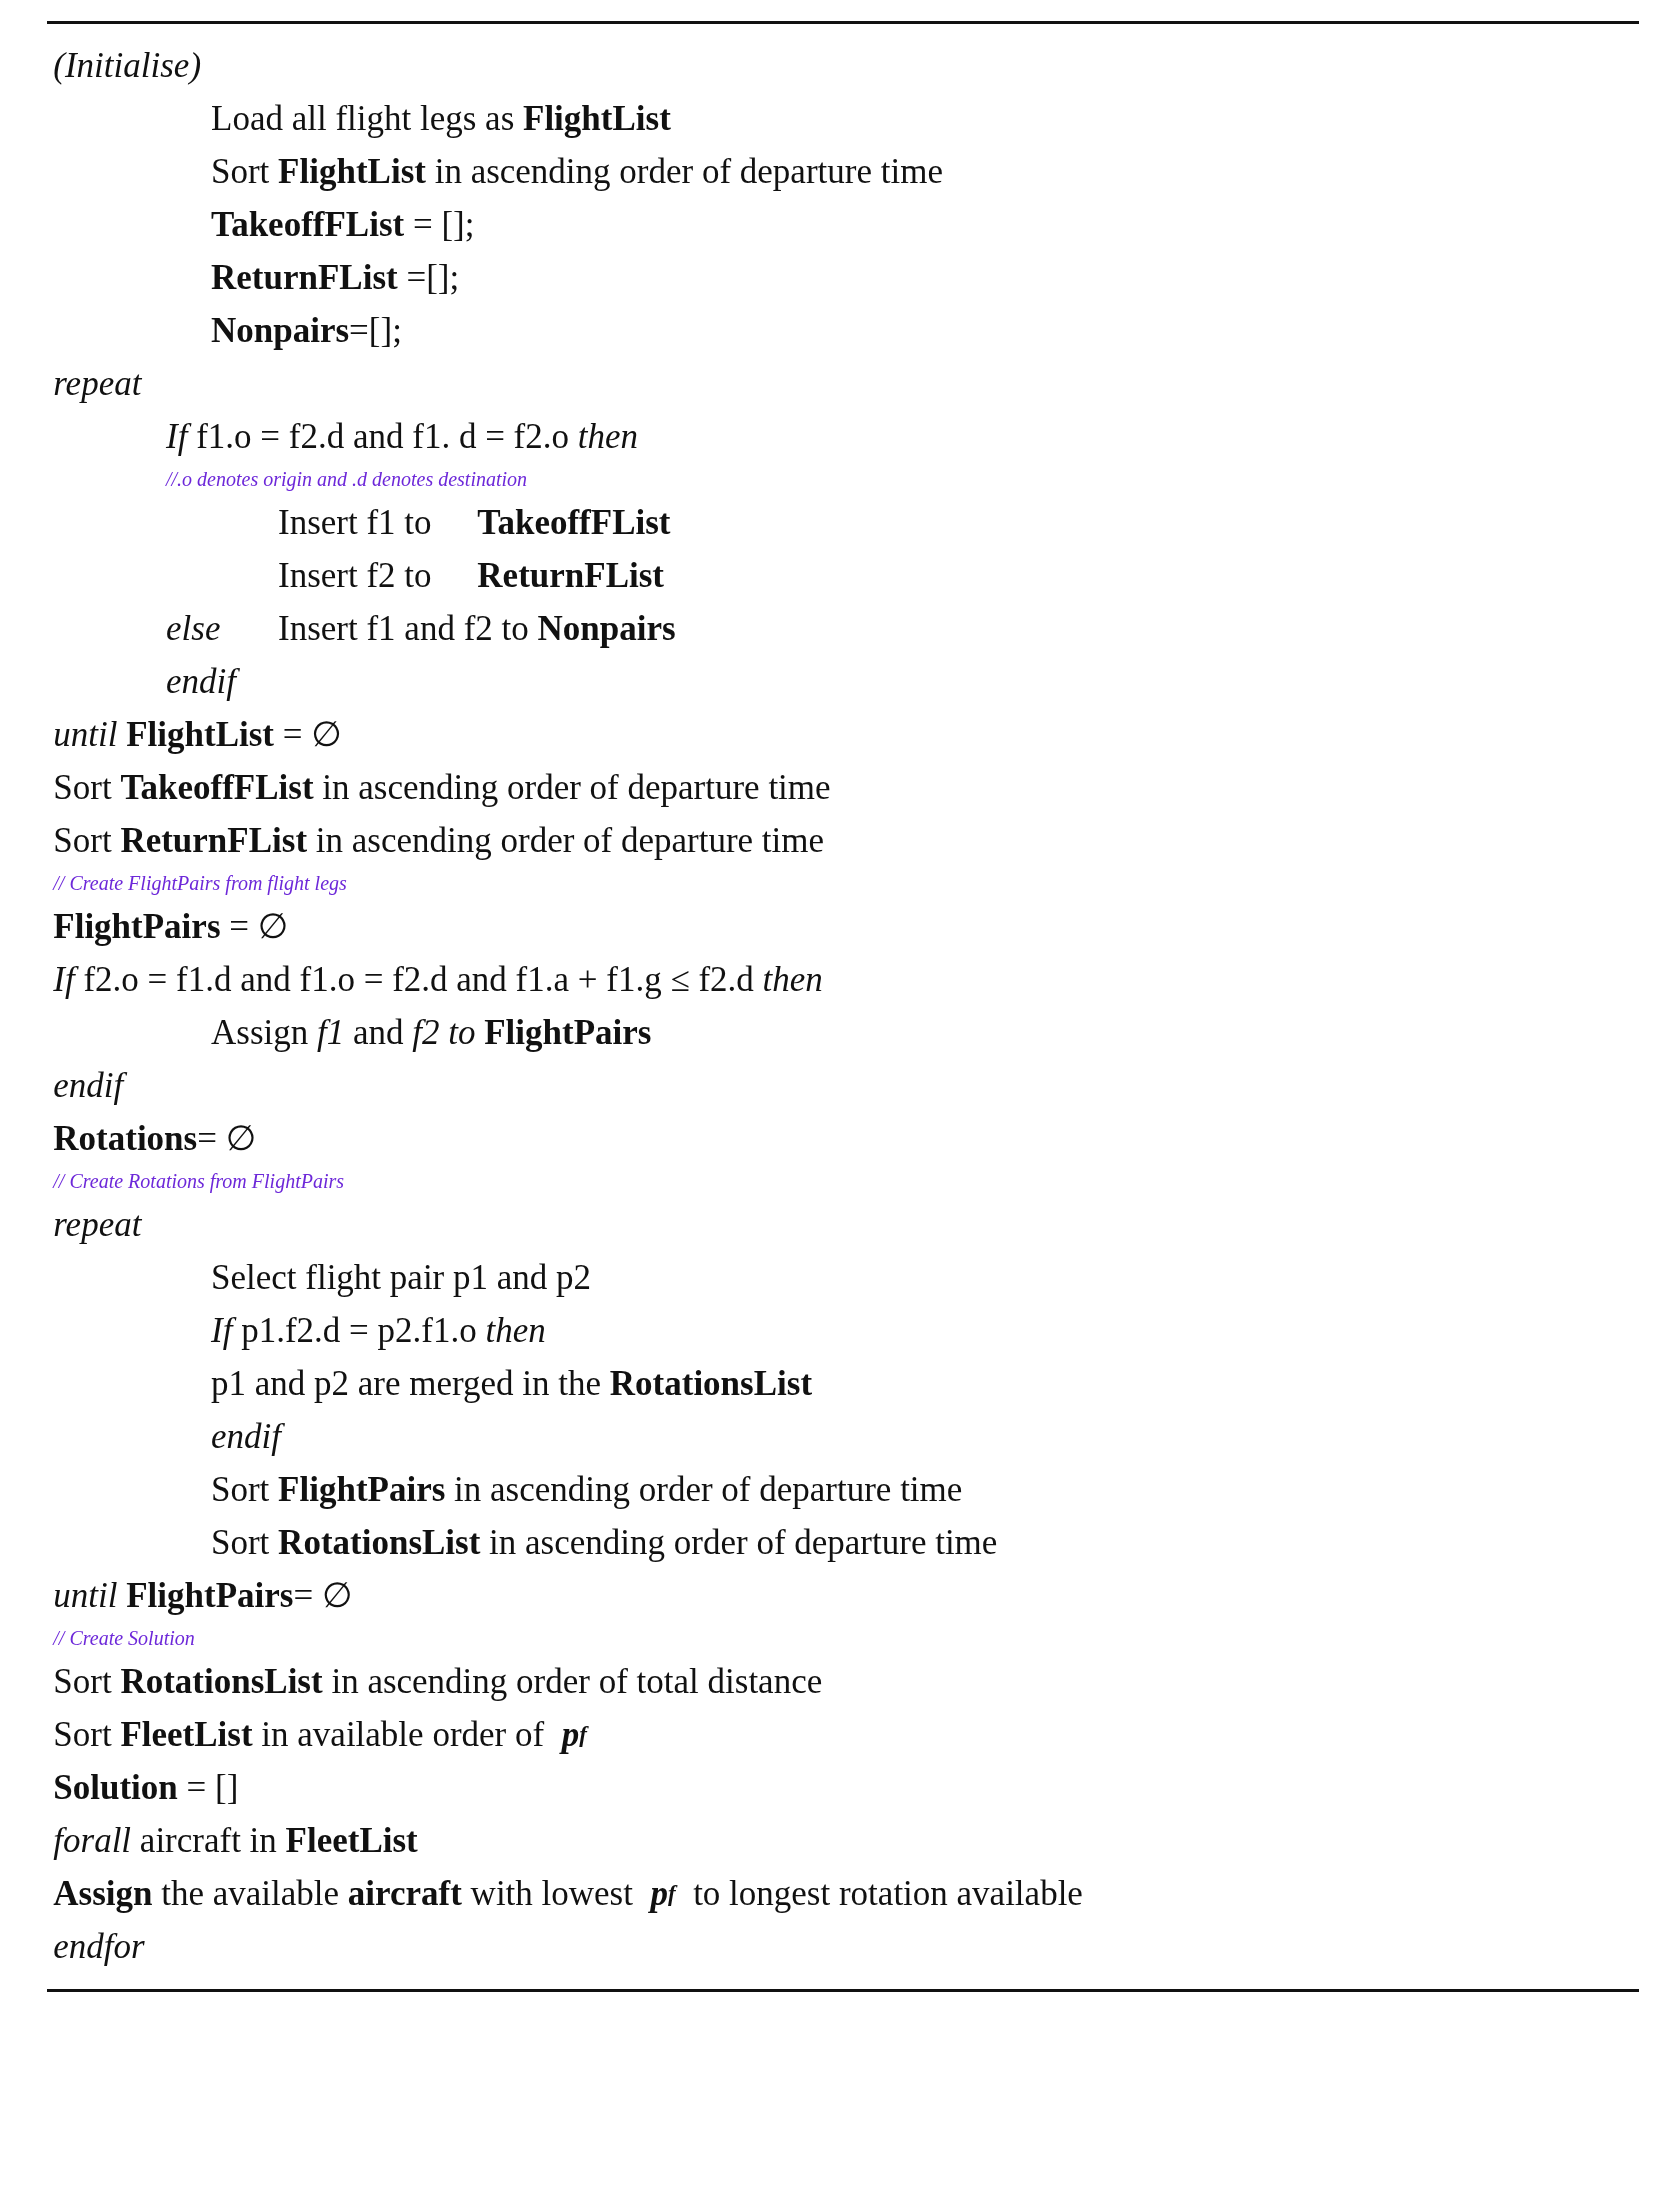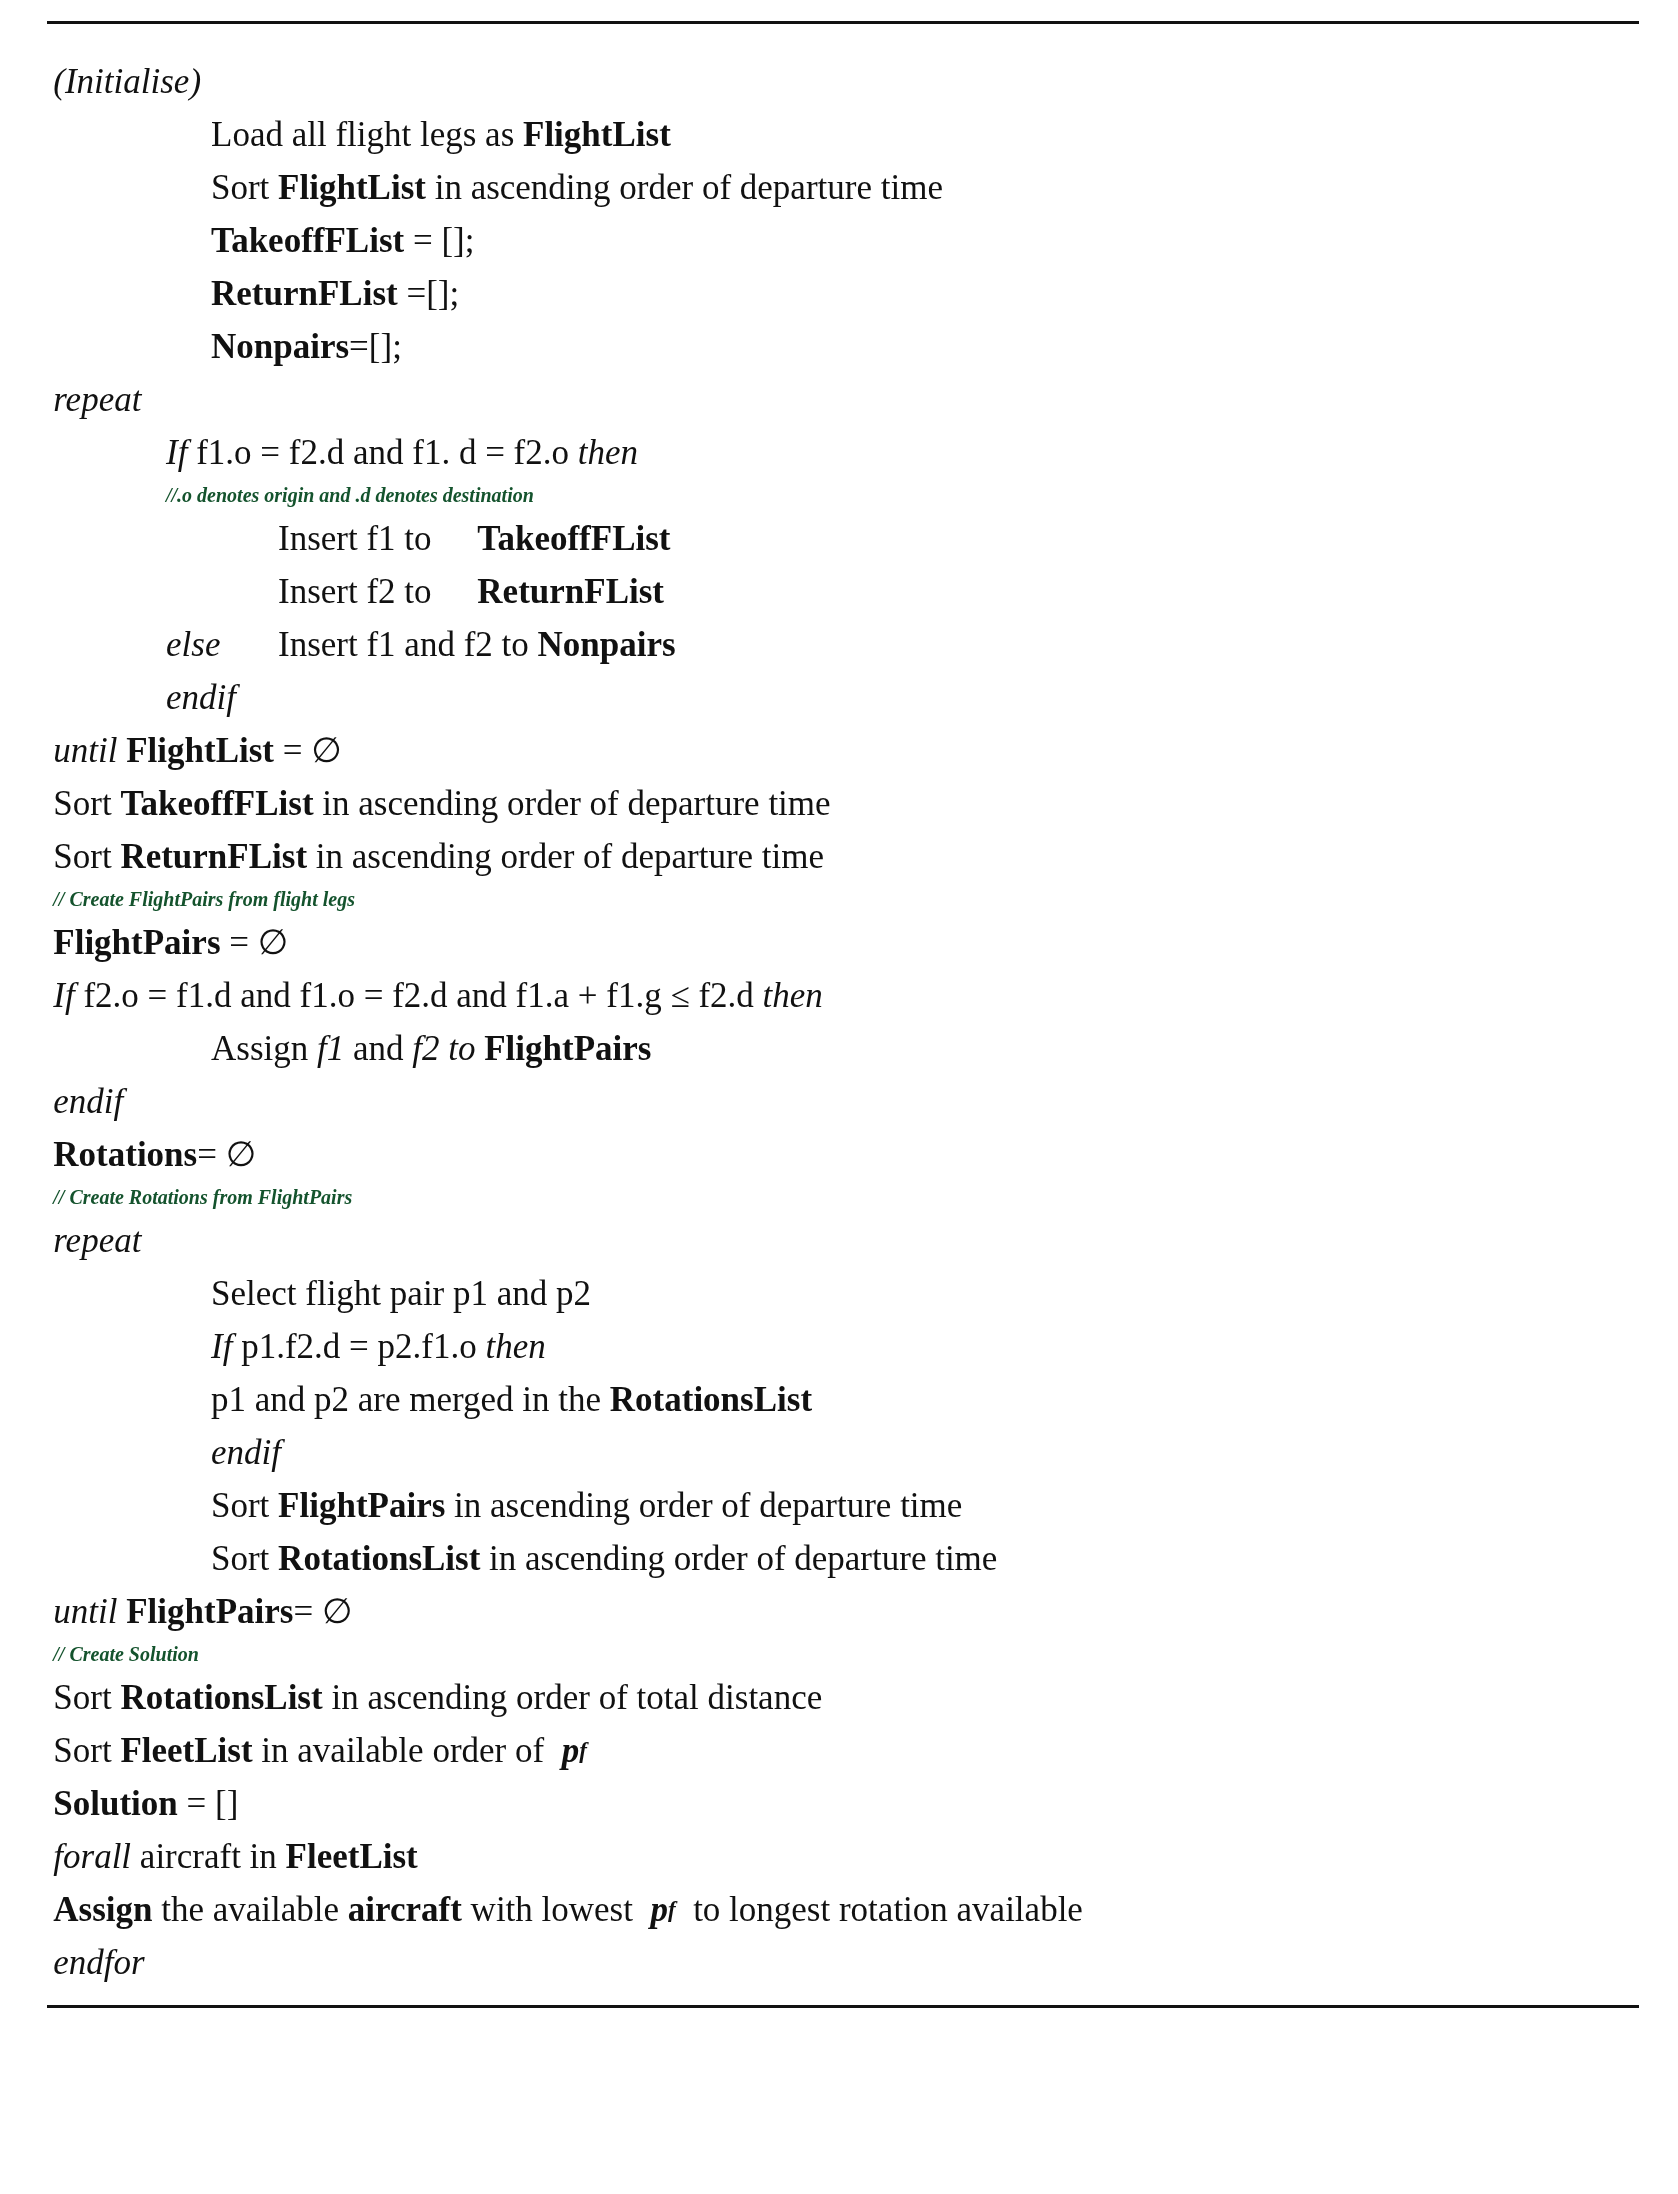--- a/index.html
+++ b/index.html
@@ -24,21 +24,20 @@
     .rule {
       height: 3.2px;
       background: #111111;
       width: 1592px;
     }
     .rule.bottom {
       margin-top: 15.8px;
     }
     .lines {
       padding-top: 14.7px;
-      margin-top: 16px;
     }
     .line {
       white-space: nowrap;
       font-size: 35px;
       line-height: 53px;
       height: 53px;
       display: flex;
       align-items: center;
     }
     .line.comment-line {
@@ -47,22 +46,21 @@
     }
     .seg {
       white-space: pre;
     }
     .seg.b { font-weight: bold; }
     .seg.i { font-style: italic; }
     .seg.bi { font-weight: bold; font-style: italic; }
     .seg.c {
       font-style: italic;
       font-size: 20px;
-      color: #14532d;
-      font-weight: bold;
+      color: #6d28d9;
     }
     .seg.sub {
       font-size: 23px;
       vertical-align: -7.4px;
       font-style: italic;
       font-weight: bold;
     }
     .indent-0 { padding-left: 6.3px; }
     .indent-1 { padding-left: 119px; }
     .indent-2 { padding-left: 164px; }

